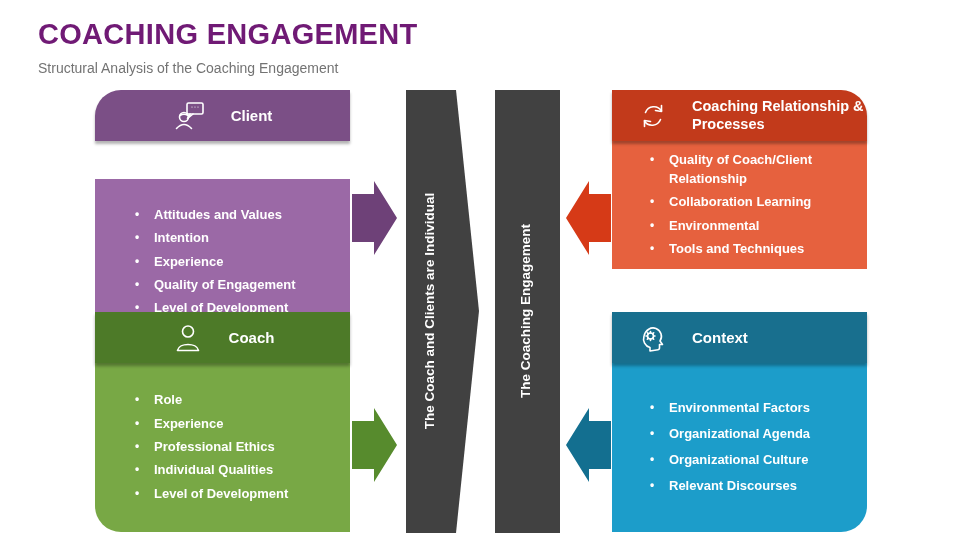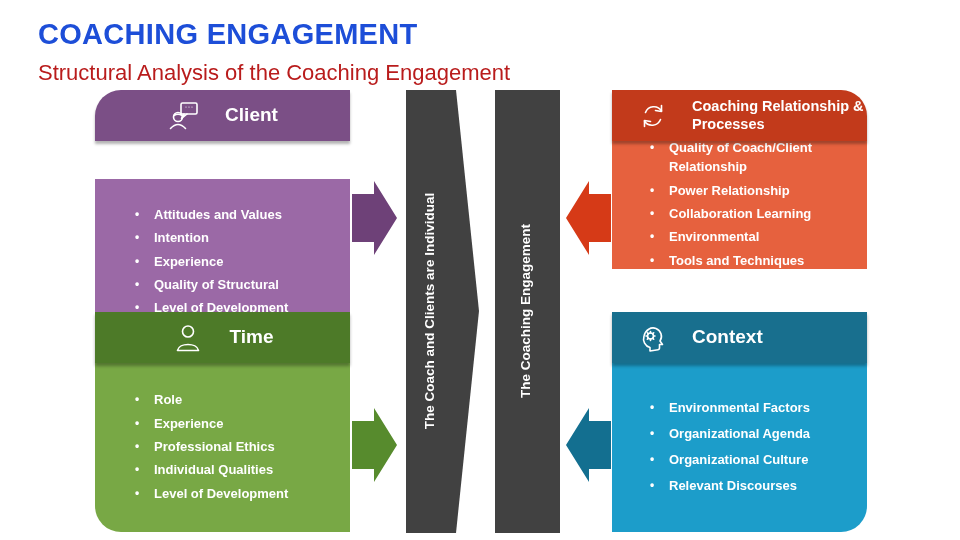--- a/index.html
+++ b/index.html
@@ -1,34 +1,34 @@
 <!DOCTYPE html>
 <html><head>
 <meta charset="utf-8">
 <style>
   html,body{margin:0;padding:0;}
   body{font-family:"Liberation Sans",sans-serif;background:#ffffff;}
   .slide{position:relative;width:960px;height:540px;background:#ffffff;overflow:hidden;}
 
-  .title{position:absolute;left:38px;top:18px;font-size:29px;font-weight:bold;color:#1d4ed8;letter-spacing:.3px;}
-  .subtitle{position:absolute;left:38px;top:60px;font-size:22px;color:#b91c1c;}
+  .title{position:absolute;left:38px;top:18px;font-size:29px;font-weight:bold;color:#701a75;letter-spacing:.3px;}
+  .subtitle{position:absolute;left:38px;top:60px;font-size:14px;color:#737373;}
 
   
   .shape-layer{position:absolute;left:0;top:0;width:960px;height:540px;}
 
   
   .bar-label{position:absolute;width:320px;height:22px;line-height:22px;text-align:center;
     color:#ffffff;font-size:13.5px;font-weight:bold;transform:rotate(-90deg);white-space:nowrap;}
   .bar1-label{left:270px;top:300px;}
   .bar2-label{left:366px;top:300px;}
 
   
   .hdr{position:absolute;width:255px;height:51px;display:flex;align-items:center;
     box-shadow:0 3px 3px rgba(0,0,0,.30);z-index:3;color:#fff;}
-  .hdr .hdr-label{font-size:19px;font-weight:bold;line-height:1.2;}
+  .hdr .hdr-label{font-size:15px;font-weight:bold;line-height:1.2;}
   .hdr svg{flex:0 0 auto;}
   .hdr-center{justify-content:center;gap:24px;}
   .hdr-left{justify-content:flex-start;padding-left:24px;gap:22px;box-sizing:border-box;}
 
   .bdy{position:absolute;width:255px;display:flex;flex-direction:column;justify-content:center;
     box-sizing:border-box;z-index:2;}
   .bdy ul{list-style:none;margin:0;padding:0 18px 0 40px;}
   .bdy li{position:relative;padding-left:19px;margin:4.5px 0;color:#ffffff;
     font-size:13px;font-weight:bold;line-height:1.45;}
   .bdy li::before{content:"\2022";position:absolute;left:0;top:0;font-size:12px;}
@@ -78,31 +78,31 @@
       <path d="M7 16.5 q4-2.5 8 0"></path>
       <path d="M3.5 29.5 q7.5-8 15 0"></path>
     </svg>
     <span class="hdr-label">Client</span>
   </div>
   <div class="bdy client-bdy">
     <ul>
       <li>Attitudes and Values</li>
       <li>Intention</li>
       <li>Experience</li>
-      <li>Quality of Structural</li>
+      <li>Quality of Engagement</li>
       <li>Level of Development</li>
     </ul>
   </div>
 
   <div class="hdr hdr-center coach-hdr">
     <svg class="icon" width="34" height="34" viewBox="0 0 34 34">
       <circle cx="17" cy="10.5" r="5.5"></circle>
       <path d="M6.5 29.5 c1.5-8 19.5-8 21 0 z"></path>
     </svg>
-    <span class="hdr-label">Time</span>
+    <span class="hdr-label">Coach</span>
   </div>
   <div class="bdy coach-bdy">
     <ul>
       <li>Role</li>
       <li>Experience</li>
       <li>Professional Ethics</li>
       <li>Individual Qualities</li>
       <li>Level of Development</li>
     </ul>
   </div>
@@ -112,21 +112,20 @@
       <path d="M9.5 13.5 A9 9 0 0 1 25.5 12"></path>
       <path d="M25.5 6.5 L25.5 12.5 L19.5 11.5" fill="none"></path>
       <path d="M24.5 20.5 A9 9 0 0 1 8.5 22"></path>
       <path d="M8.5 27.5 L8.5 21.5 L14.5 22.5" fill="none"></path>
     </svg>
     <span class="hdr-label">Coaching Relationship &amp; Processes</span>
   </div>
   <div class="bdy rel-bdy">
     <ul>
       <li>Quality of Coach/Client Relationship</li>
-      <li>Power Relationship</li>
       <li>Collaboration Learning</li>
       <li>Environmental</li>
       <li>Tools and Techniques</li>
     </ul>
   </div>
 
   <div class="hdr hdr-left ctx-hdr">
     <svg class="icon" width="34" height="34" viewBox="0 0 34 34">
       <path d="M14 30 v-3.5 c-5-1.5-7.5-6.5-6-11.5 C9.5 9 15 5.5 20 7.5 c5 2 7 8 4 12.5 l2.5 3.5 h-3 v3.5 c0 1.5-1.5 2-3 2 z"></path>
       <circle cx="14.5" cy="15" r="3"></circle>

